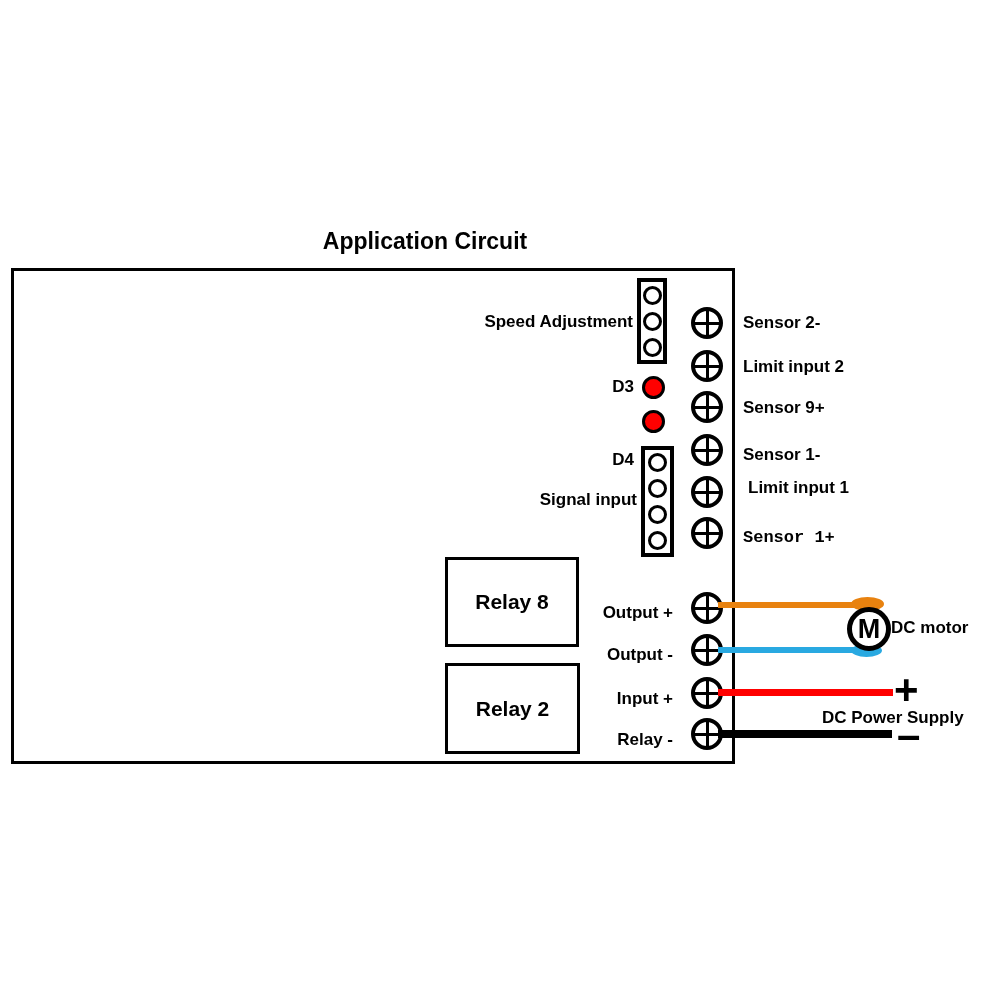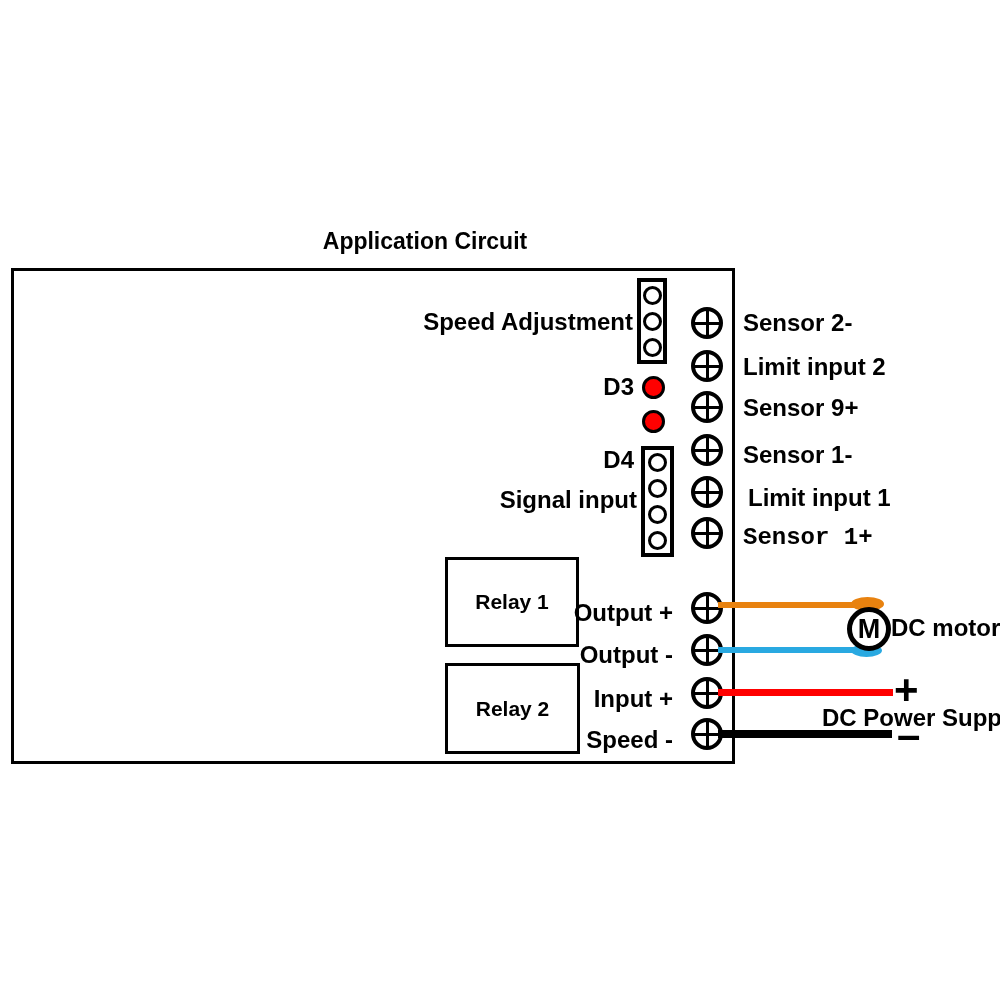--- a/index.html
+++ b/index.html
@@ -18,21 +18,21 @@
 
   
   .board {
     position: absolute; left: 11px; top: 268px;
     width: 718px; height: 490px;
     border: 3px solid #000; background: #fff;
   }
 
   
   .lbl {
-    position: absolute; font-size: 24px; font-weight: bold;
+    position: absolute; font-size: 17px; font-weight: bold;
     line-height: 24px; white-space: nowrap;
   }
   .lbl.r { text-align: right; }
 
   
   .connector {
     position: absolute; border: 4px solid #000; background: #fff;
     display: flex; flex-direction: column; align-items: center; justify-content: space-around;
   }
   .connector.speed { left: 637px; top: 278px; width: 22px; height: 78px; }
@@ -122,47 +122,47 @@
 
   <div class="lbl r" style="right:363px; top:488px;margin-left:28px;">Signal input</div>
   <div class="connector signal">
     <div class="pin"></div>
     <div class="pin"></div>
     <div class="pin"></div>
     <div class="pin"></div>
   </div>
 
   <div class="relay r1">
-    <span>Relay 1</span>
+    <span>Relay 8</span>
   </div>
   <div class="relay r2">
     <span>Relay 2</span>
   </div>
 
   <div class="terminal" style="top:307px;"></div>
   <div class="terminal" style="top:350px;"></div>
   <div class="terminal" style="top:391px;"></div>
   <div class="terminal" style="top:434px;"></div>
   <div class="terminal" style="top:476px;"></div>
   <div class="terminal" style="top:517px;"></div>
 
   <div class="lbl" style="left:743px; top:311px;">Sensor 2-</div>
   <div class="lbl" style="left:743px; top:355px;">Limit input 2</div>
   <div class="lbl" style="left:743px; top:396px;">Sensor 9+</div>
   <div class="lbl" style="left:743px; top:443px;">Sensor 1-</div>
-  <div class="lbl" style="left:748px; top:486px;">Limit input 1</div>
+  <div class="lbl" style="left:748px; top:476px;">Limit input 1</div>
   <div class="lbl" style="left:743px; top:526px;font-family:Liberation Mono, monospace;">Sensor 1+</div>
 
   <div class="lbl r" style="right:327px; top:601px;">Output +</div>
   <div class="terminal" style="top:592px;"></div>
   <div class="lbl r" style="right:327px; top:643px;">Output -</div>
   <div class="terminal" style="top:634px;"></div>
   <div class="lbl r" style="right:327px; top:687px;">Input +</div>
   <div class="terminal" style="top:677px;"></div>
-  <div class="lbl r" style="right:327px; top:728px;">Speed -</div>
+  <div class="lbl r" style="right:327px; top:728px;">Relay -</div>
   <div class="terminal" style="top:718px;"></div>
 
   <div class="wire out-pos"></div>
   <div class="wire out-neg"></div>
   <div class="wire in-pos"></div>
   <div class="wire in-neg"></div>
 
   <div class="blob orange"></div>
   <div class="blob blue"></div>
   <div class="motor">

